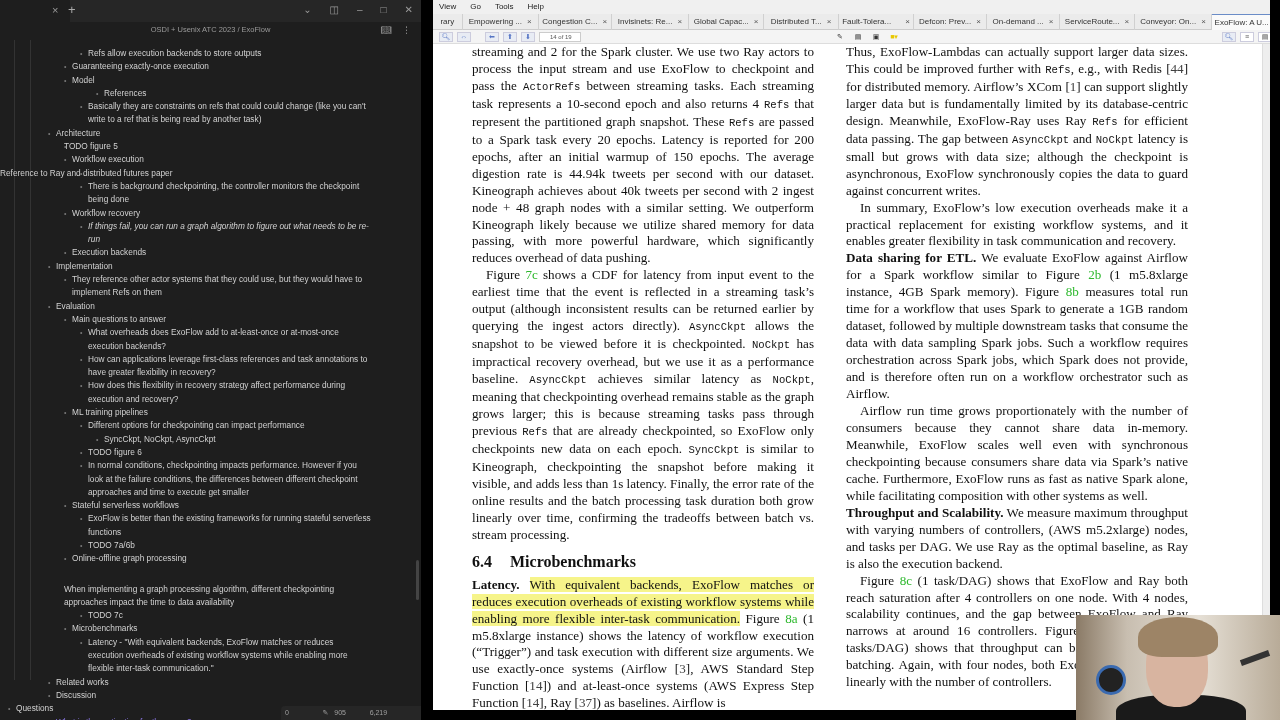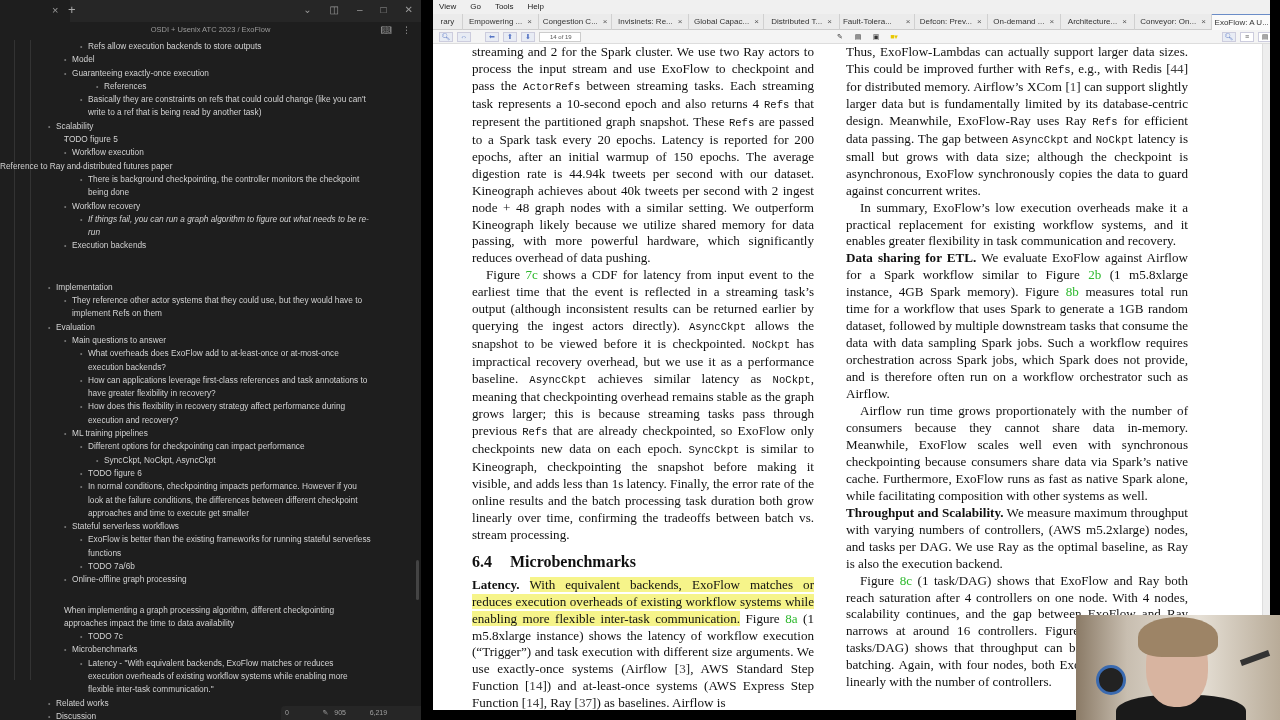--- a/index.html
+++ b/index.html
@@ -76,34 +76,34 @@
   <div class="header">
     <span>OSDI + Usenix ATC 2023 / ExoFlow</span>
     <div class="hicons">
       <span>📖︎</span>
       <span>⋮</span>
     </div>
   </div>
   <div class="guide" style="left:14px"></div>
   <div class="guide" style="left:30px"></div>
   <div id="outline">
-      <div class="ol-item" style="padding-left: 88px;"><span class="b" style="left: 80px;">•</span><span>Refs allow execution backends to store outputs</span></div>
+      <div class="ol-item" style="padding-left: 88px; margin-top: 7px;"><span class="b" style="left: 80px;">•</span><span>Refs allow execution backends to store outputs</span></div>
+      <div class="ol-item" style="padding-left: 72px;"><span class="b" style="left: 64px;">•</span><span>Guaranteeing exactly-once execution</span></div>
       <div class="ol-item" style="padding-left: 72px;"><span class="b" style="left: 64px;">•</span><span>Model</span></div>
-      <div class="ol-item" style="padding-left: 72px;"><span class="b" style="left: 64px;">•</span><span>Guaranteeing exactly-once execution</span></div>
       <div class="ol-item" style="padding-left: 72px; margin-left: 32px;"><span class="b" style="left: 64px;">•</span><span>References</span></div>
       <div class="ol-item" style="padding-left: 88px;"><span class="b" style="left: 80px;">•</span><span>Basically they are constraints on refs that could could change (like you can't write to a ref that is being read by another task)</span></div>
-      <div class="ol-item" style="padding-left: 56px;"><span class="b" style="left: 48px;">•</span><span>Scalability</span></div>
+      <div class="ol-item" style="padding-left: 56px;"><span class="b" style="left: 48px;">•</span><span>Architecture</span></div>
       <div class="ol-item" style="padding-left: 64px;"><span class="b" style="left: 64px;">•</span><span>TODO figure 5</span></div>
       <div class="ol-item" style="padding-left: 72px;"><span class="b" style="left: 64px;">•</span><span>Workflow execution</span></div>
       <div class="ol-item" style=""><span class="b" style="left: 80px;">•</span><span>Reference to Ray and distributed futures paper</span></div>
       <div class="ol-item" style="padding-left: 88px;"><span class="b" style="left: 80px;">•</span><span>There is background checkpointing, the controller monitors the checkpoint being done</span></div>
       <div class="ol-item" style="padding-left: 72px;"><span class="b" style="left: 64px;">•</span><span>Workflow recovery</span></div>
       <div class="ol-item" style="padding-left: 88px; font-style: italic;"><span class="b" style="left: 80px;">•</span><span>If things fail, you can run a graph algorithm to figure out what needs to be re-run</span></div>
       <div class="ol-item" style="padding-left: 72px;"><span class="b" style="left: 64px;">•</span><span>Execution backends</span></div>
-      <div class="ol-item" style="padding-left: 56px; margin-top: 28px;"><span class="b" style="left: 48px;">•</span><span>Implementation</span></div>
+      <div class="ol-item" style="padding-left: 56px;"><span class="b" style="left: 48px;">•</span><span>Implementation</span></div>
       <div class="ol-item" style="padding-left: 72px;"><span class="b" style="left: 64px;">•</span><span>They reference other actor systems that they could use, but they would have to implement Refs on them</span></div>
       <div class="ol-item" style="padding-left: 56px;"><span class="b" style="left: 48px;">•</span><span>Evaluation</span></div>
       <div class="ol-item" style="padding-left: 72px;"><span class="b" style="left: 64px;">•</span><span>Main questions to answer</span></div>
       <div class="ol-item" style="padding-left: 88px;"><span class="b" style="left: 80px;">•</span><span>What overheads does ExoFlow add to at-least-once or at-most-once execution backends?</span></div>
       <div class="ol-item" style="padding-left: 88px;"><span class="b" style="left: 80px;">•</span><span>How can applications leverage first-class references and task annotations to have greater flexibility in recovery?</span></div>
       <div class="ol-item" style="padding-left: 88px;"><span class="b" style="left: 80px;">•</span><span>How does this flexibility in recovery strategy affect performance during execution and recovery?</span></div>
       <div class="ol-item" style="padding-left: 72px;"><span class="b" style="left: 64px;">•</span><span>ML training pipelines</span></div>
       <div class="ol-item" style="padding-left: 88px;"><span class="b" style="left: 80px;">•</span><span>Different options for checkpointing can impact performance</span></div>
       <div class="ol-item" style="padding-left: 104px;"><span class="b" style="left: 96px;">•</span><span>SyncCkpt, NoCkpt, AsyncCkpt</span></div>
       <div class="ol-item" style="padding-left: 88px;"><span class="b" style="left: 80px;">•</span><span>TODO figure 6</span></div>
@@ -169,21 +169,21 @@
       </div>
       <div class="ptab" style="width: 73px;">
         <span>Defcon: Prev...</span>
         <span class="x">×</span>
       </div>
       <div class="ptab" style="width: 73px;">
         <span>On-demand ...</span>
         <span class="x">×</span>
       </div>
       <div class="ptab" style="width: 75px;">
-        <span>Architecture...</span>
+        <span>ServiceRoute...</span>
         <span class="x">×</span>
       </div>
       <div class="ptab" style="width: 77px;">
         <span>Conveyor: On...</span>
         <span class="x">×</span>
       </div>
       <div class="ptab active" style="width: 70px;">
         <span>ExoFlow: A U...</span>
         <span class="x">×</span>
       </div>

